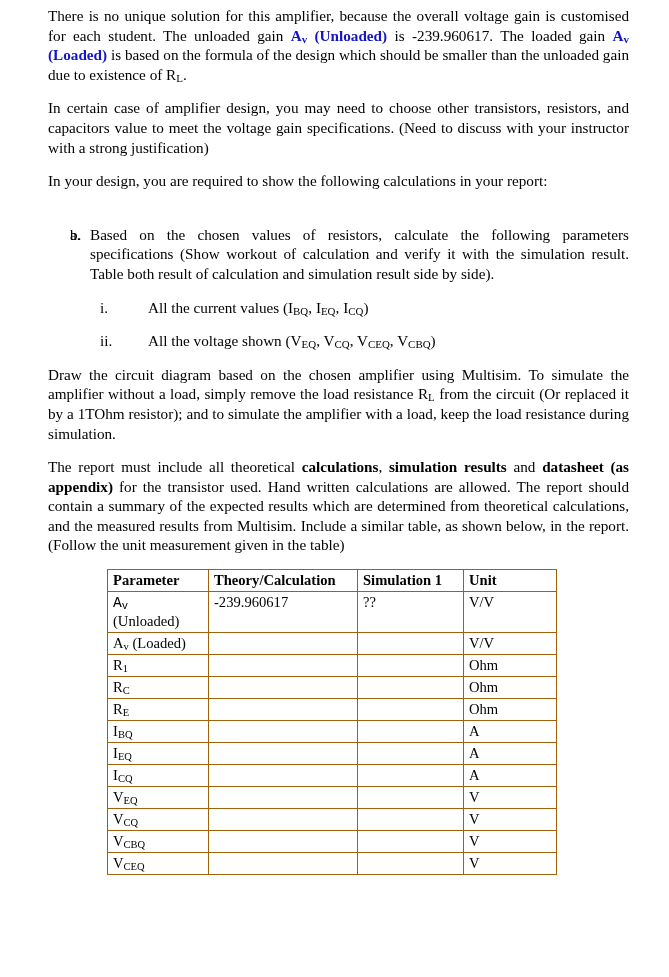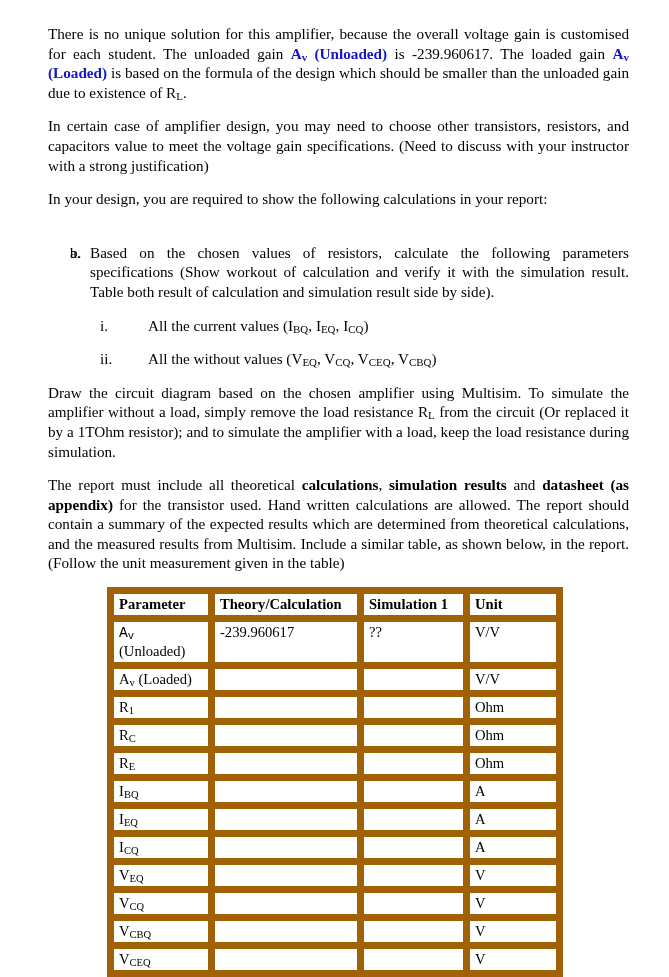--- a/index.html
+++ b/index.html
@@ -12,21 +12,21 @@
     height: 977px;
     font-family: "Liberation Serif", "DejaVu Serif", serif;
     color: #000000;
     overflow: hidden;
   }
   #page {
     position: relative;
     width: 669px;
     height: 773px;
     box-sizing: border-box;
-    padding: 24px 40px 0 48px;
+    padding: 6px 40px 0 48px;
   }
   p.para {
     margin: 0 0 14px 0;
     font-size: 15.2px;
     line-height: 19.6px;
     text-align: justify;
     text-justify: inter-word;
   }
   .blue {
     color: #1414c8;
@@ -88,21 +88,21 @@
   table.params {
     border-collapse: collapse;
     table-layout: fixed;
     width: 449px;
     margin: 6px 0 0 59px;
     font-size: 14.6px;
     line-height: 18px;
   }
   table.params th,
   table.params td {
-    border: 7px solid #a16207;
+    border: 1px solid #a16207;
     padding: 1px 5px 2px 5px;
     vertical-align: top;
     text-align: left;
     height: 19px;
     box-sizing: border-box;
     overflow: hidden;
   }
   table.params th {
     font-weight: bold;
   }
@@ -139,21 +139,21 @@
   </div>
 
   <div class="roman-block">
     <ol class="roman">
       <li>
         <span class="marker">i.</span>
         <span><span>All the current values (I</span><sub>BQ</sub><span>, I</span><sub>EQ</sub><span>, I</span><sub>CQ</sub><span>)</span></span>
       </li>
       <li>
         <span class="marker">ii.</span>
-        <span><span>All the without values (V</span><sub>EQ</sub><span>, V</span><sub>CQ</sub><span>, V</span><sub>CEQ</sub><span>, V</span><sub>CBQ</sub><span>)</span></span>
+        <span><span>All the voltage shown (V</span><sub>EQ</sub><span>, V</span><sub>CQ</sub><span>, V</span><sub>CEQ</sub><span>, V</span><sub>CBQ</sub><span>)</span></span>
       </li>
     </ol>
   </div>
 
   <p class="para"><span>Draw the circuit diagram based on the chosen amplifier using Multisim. To simulate the amplifier without a load, simply remove the load resistance R</span><sub>L</sub><span> from the circuit (Or replaced it by a 1TOhm resistor); and to simulate the amplifier with a load, keep the load resistance during simulation.</span></p>
 
   <p class="para"><span>The report must include all theoretical </span><span class="bold">calculations</span><span>, </span><span class="bold">simulation results</span><span> and </span><span class="bold">datasheet (as appendix)</span><span> for the transistor used. Hand written calculations are allowed. The report should contain a summary of the expected results which are determined from theoretical calculations, and the measured results from Multisim. Include a similar table, as shown below, in the report. (Follow the unit measurement given in the table)</span></p>
 
   <table class="params">
     <colgroup>

